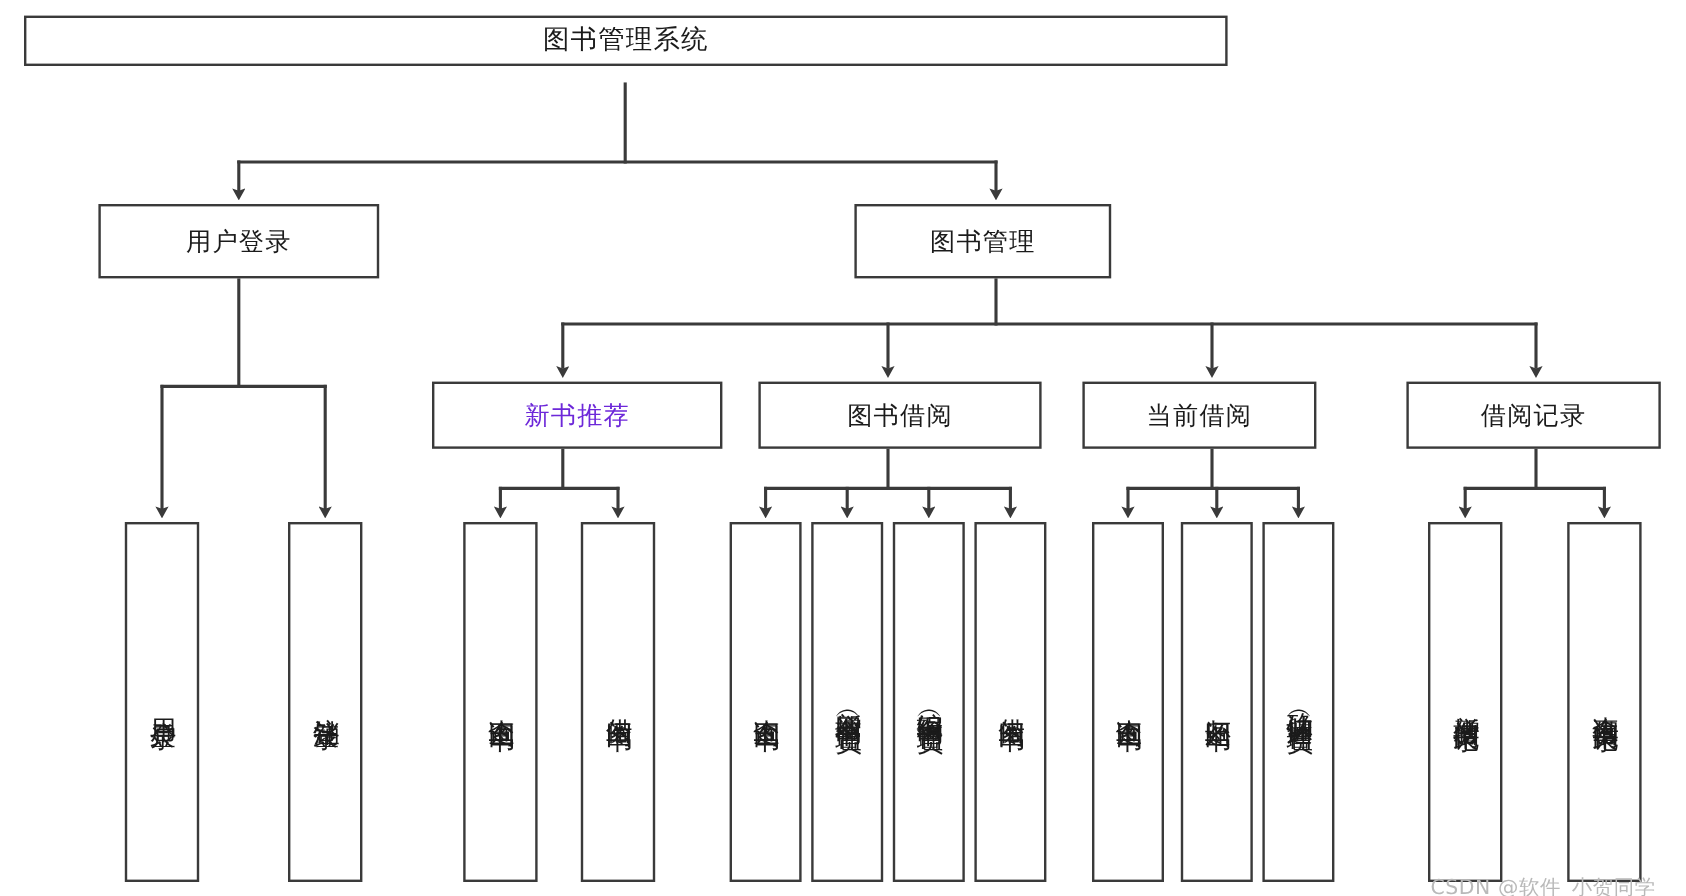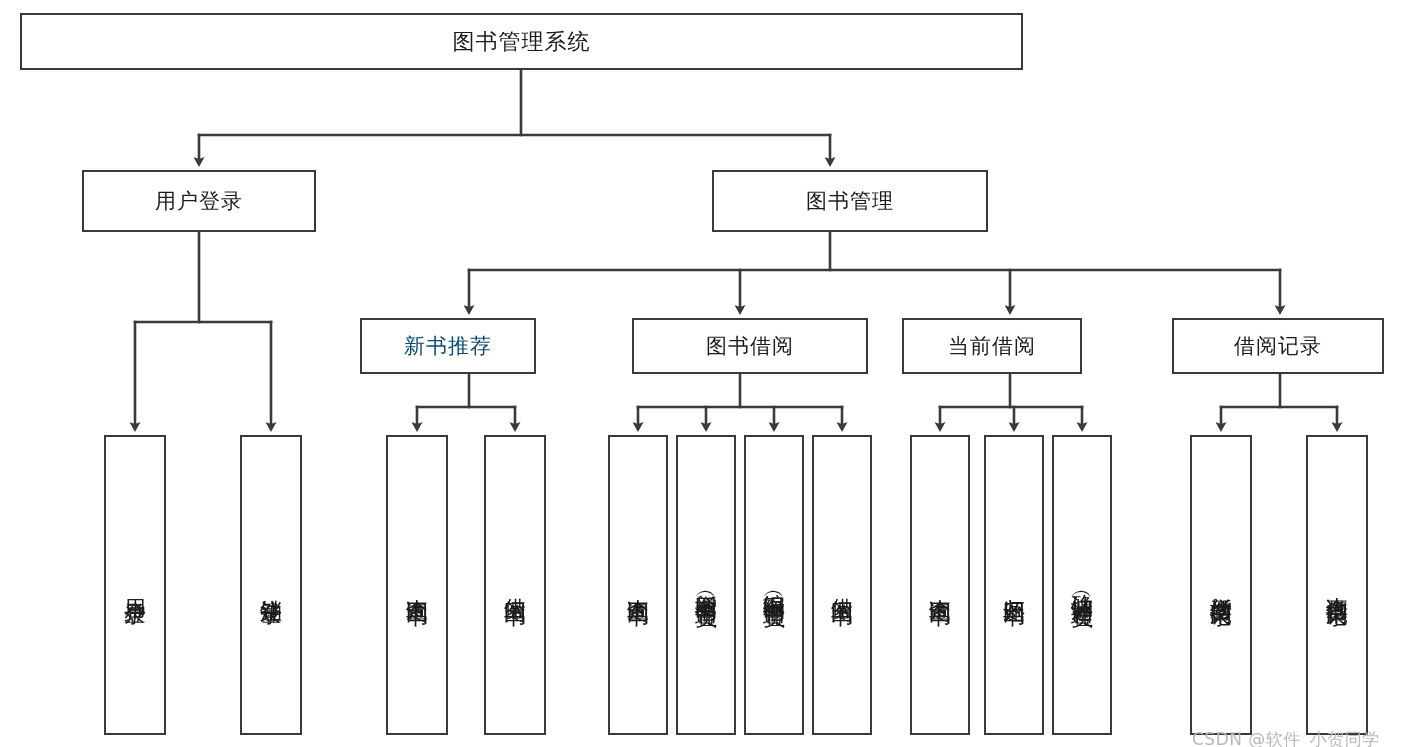--- a/index.html
+++ b/index.html
@@ -117,38 +117,38 @@
       <path d="M1014,407 L1014,423" marker-end="url(#arrow)"></path>
       <path d="M1082,407 L1082,423" marker-end="url(#arrow)"></path>
 
       <path d="M1280,374 L1280,407"></path>
       <path d="M1221,407 L1337,407"></path>
       <path d="M1221,407 L1221,423" marker-end="url(#arrow)"></path>
       <path d="M1337,407 L1337,423" marker-end="url(#arrow)"></path>
     </g>
   </svg>
 
-  <div class="node node-h node-root" style="left: 20px; top: 13px; width: 1003px; height: 57px; border-color: rgb(58, 58, 58); color: rgb(27, 27, 27);">
+  <div class="node node-h node-root" style="left: 20px; top: 13px; width: 1003px; height: 42px; border-color: rgb(58, 58, 58); color: rgb(27, 27, 27);">
     <span>图书管理系统</span>
   </div>
 
   <div class="node node-h" style="left: 82px; top: 170px; width: 234px; height: 62px; border-color: rgb(58, 58, 58); color: rgb(27, 27, 27);">
     <span>用户登录</span>
   </div>
-  <div class="node node-h" style="left: 712px; top: 170px; width: 276px; height: 62px; border-color: rgb(58, 58, 58); color: rgb(27, 27, 27);">
+  <div class="node node-h" style="left: 712px; top: 170px; width: 214px; height: 62px; border-color: rgb(58, 58, 58); color: rgb(27, 27, 27);">
     <span>图书管理</span>
   </div>
 
-  <div class="node node-h" style="left: 360px; top: 318px; width: 176px; height: 56px; border-color: rgb(58, 58, 58); color: #0c4a6e;">
+  <div class="node node-h" style="left: 360px; top: 318px; width: 242px; height: 56px; border-color: rgb(58, 58, 58); color: #6d28d9;">
     <span>新书推荐</span>
   </div>
   <div class="node node-h" style="left: 632px; top: 318px; width: 236px; height: 56px; border-color: rgb(58, 58, 58); color: rgb(27, 27, 27);">
     <span>图书借阅</span>
   </div>
-  <div class="node node-h" style="left: 902px; top: 318px; width: 180px; height: 56px; border-color: rgb(58, 58, 58); color: rgb(27, 27, 27);">
+  <div class="node node-h" style="left: 902px; top: 318px; width: 195px; height: 56px; border-color: rgb(58, 58, 58); color: rgb(27, 27, 27);">
     <span>当前借阅</span>
   </div>
   <div class="node node-h" style="left: 1172px; top: 318px; width: 212px; height: 56px; border-color: rgb(58, 58, 58); color: rgb(27, 27, 27);">
     <span>借阅记录</span>
   </div>
 
   <div class="node node-leaf" style="left: 104px; top: 435px; width: 62px; height: 300px; border-color: rgb(58, 58, 58); color: rgb(27, 27, 27);">
     <span class="vtext">用户登录</span>
   </div>
   <div class="node node-leaf" style="left: 240px; top: 435px; width: 62px; height: 300px; border-color: rgb(58, 58, 58); color: rgb(27, 27, 27);">

